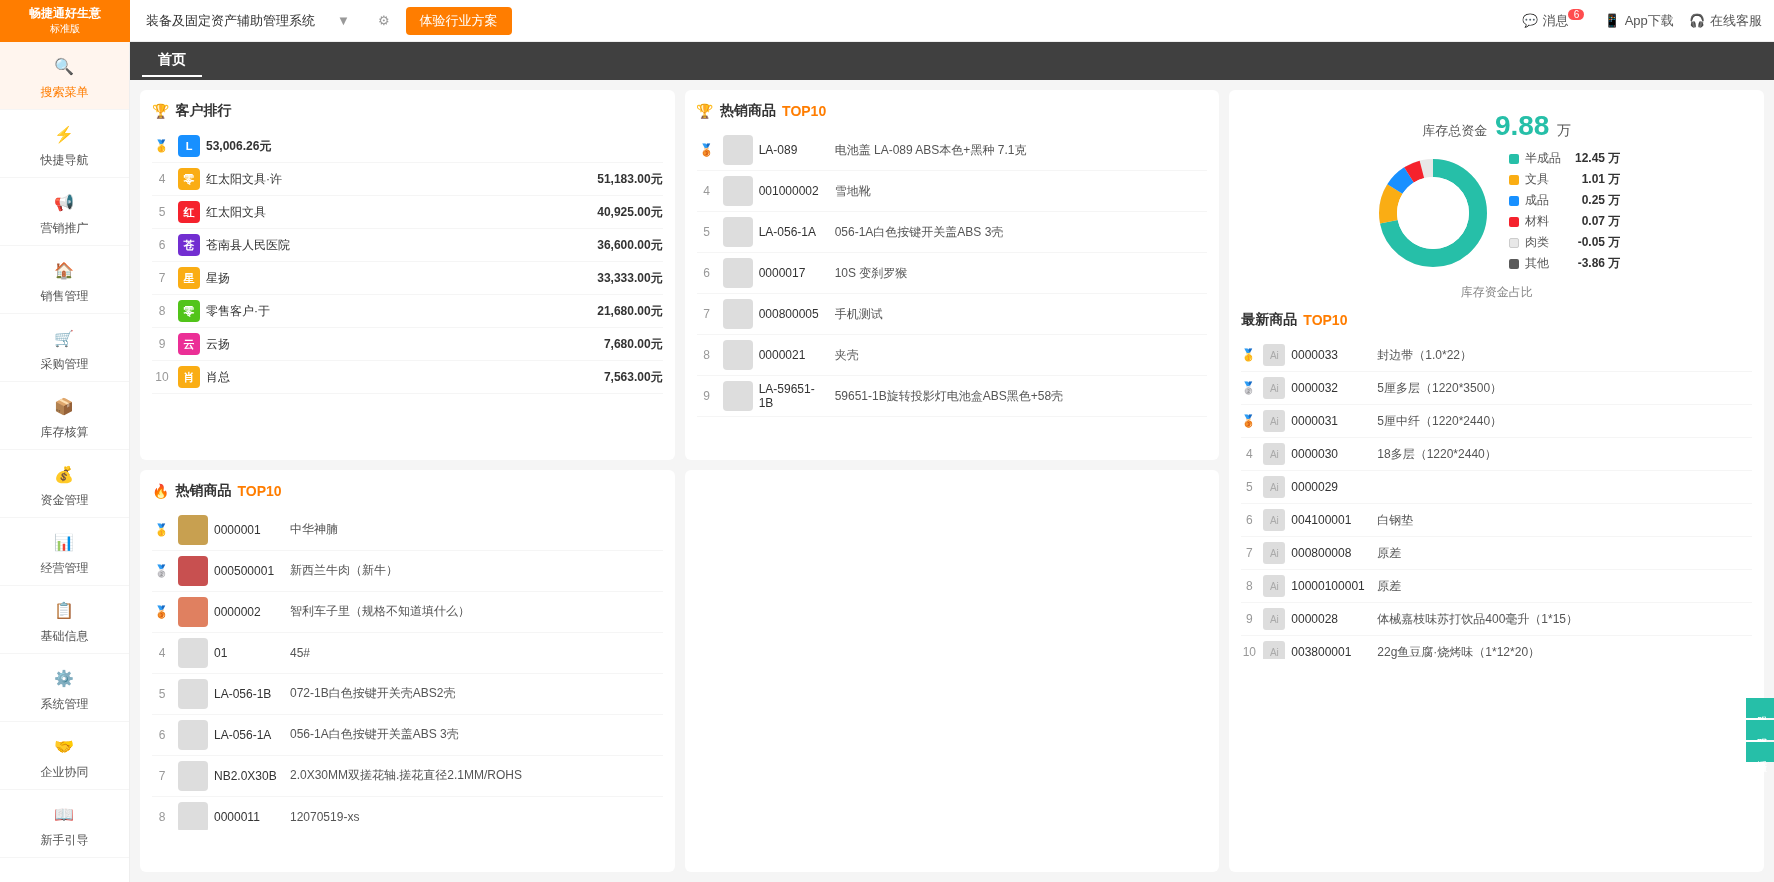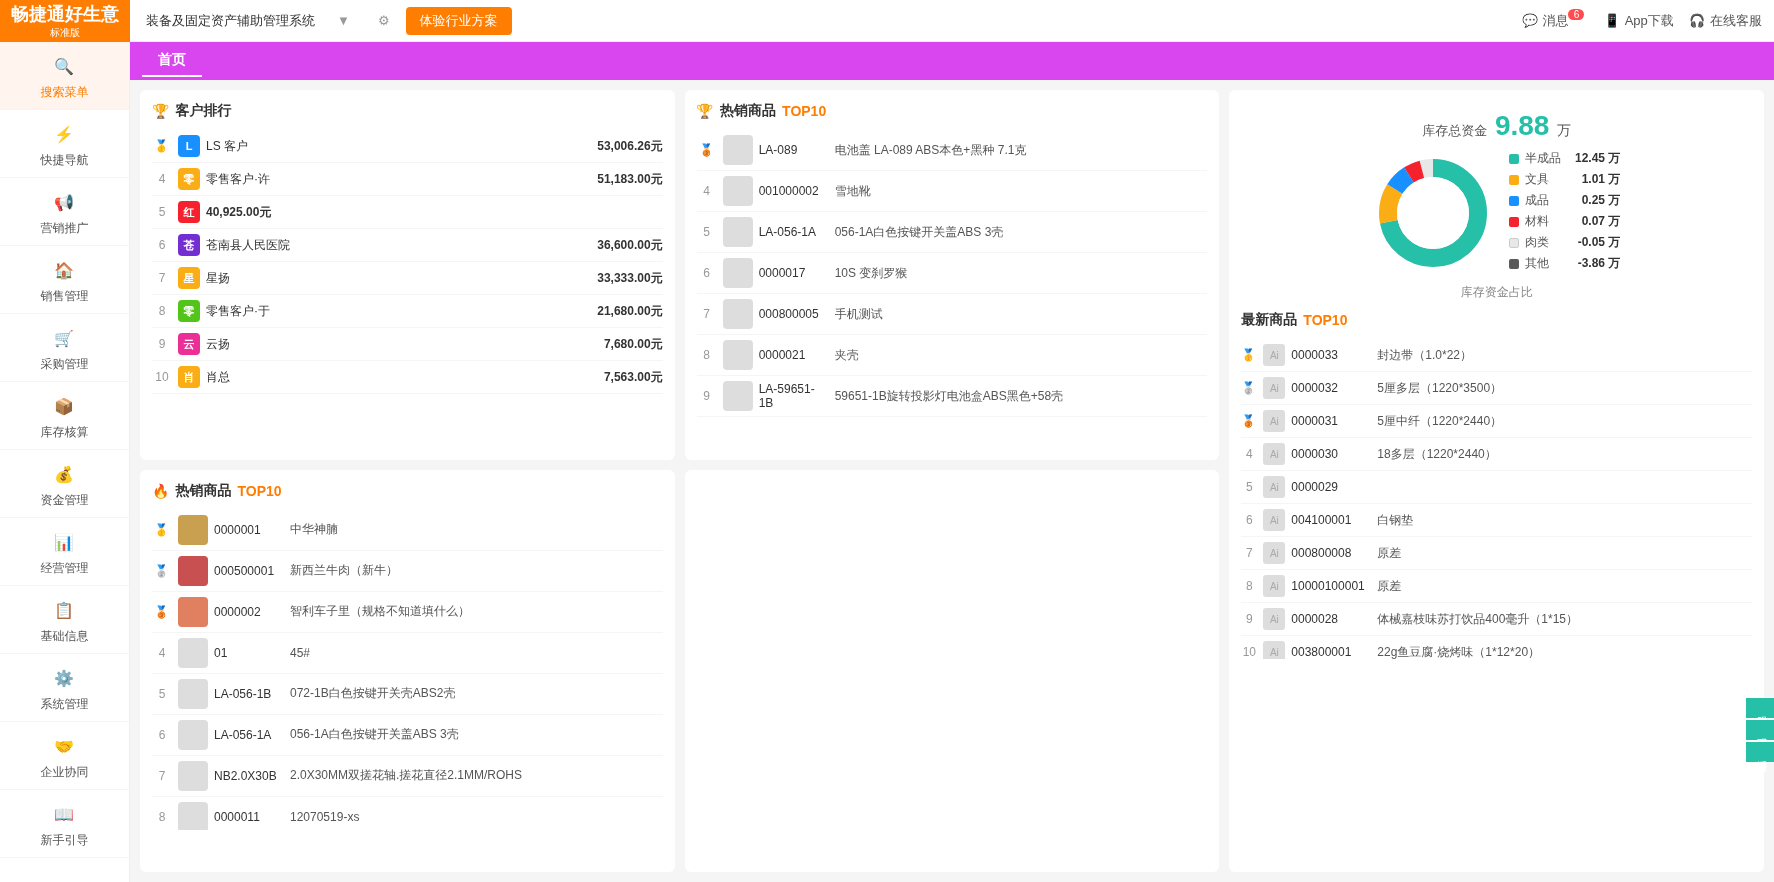--- a/index.html
+++ b/index.html
@@ -21,21 +21,21 @@
       flex-direction: column;
       align-items: center;
       justify-content: center;
       background: #ff7d00;
       height: 42px;
       padding: 4px 8px;
       margin-left: -12px;
     }
     .topbar-logo-title {
       color: #fff;
-      font-size: 18px;
+      font-size: 12px;
       font-weight: bold;
     }
     .topbar-logo-sub {
       color: #fff;
       font-size: 10px;
       text-align: center;
     }
     .topbar-system {
       display: flex;
       align-items: center;
@@ -134,21 +134,21 @@
     .sidebar-search .icon-circle { color: #ff7d00; }
 
     
     .content {
       flex: 1;
       overflow-y: auto;
       display: flex;
       flex-direction: column;
     }
     .nav-tabs {
-      background: #d946ef;
+      background: #404040;
       display: flex;
       align-items: center;
       height: 38px;
       padding: 0 12px;
       flex-shrink: 0;
     }
     .nav-tab {
       color: #fff;
       padding: 6px 16px;
       cursor: pointer;
@@ -455,32 +455,32 @@
 
       <div class="card">
         <div class="card-title">
           <span style="color:#ff7d00;">🏆</span>
           <span>客户排行</span>
         </div>
         <ul class="rank-list">
           <li>
             <span class="rank-num medal-gold">🥇</span>
             <span class="rank-badge" style="background:#1890ff;">L</span>
-            <span class="rank-name">LS 客户</span>
             <span class="rank-amount">53,006.26元</span>
           </li>
           <li>
             <span class="rank-num">4</span>
             <span class="rank-badge" style="background:#faad14;">零</span>
-            <span class="rank-name">零售客户·许</span>
+            <span class="rank-name">红太阳文具·许</span>
             <span class="rank-amount">51,183.00元</span>
           </li>
           <li>
             <span class="rank-num">5</span>
             <span class="rank-badge" style="background:#f5222d;">红</span>
+            <span class="rank-name">红太阳文具</span>
             <span class="rank-amount">40,925.00元</span>
           </li>
           <li>
             <span class="rank-num">6</span>
             <span class="rank-badge" style="background:#722ed1;">苍</span>
             <span class="rank-name">苍南县人民医院</span>
             <span class="rank-amount">36,600.00元</span>
           </li>
           <li>
             <span class="rank-num">7</span>

